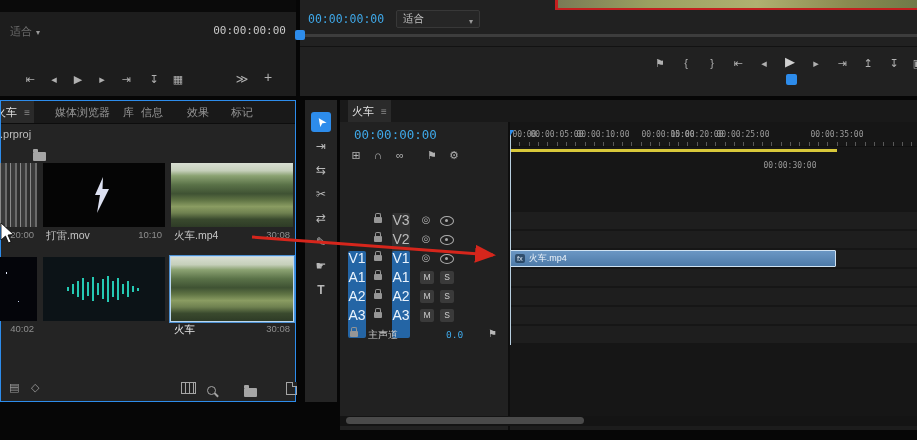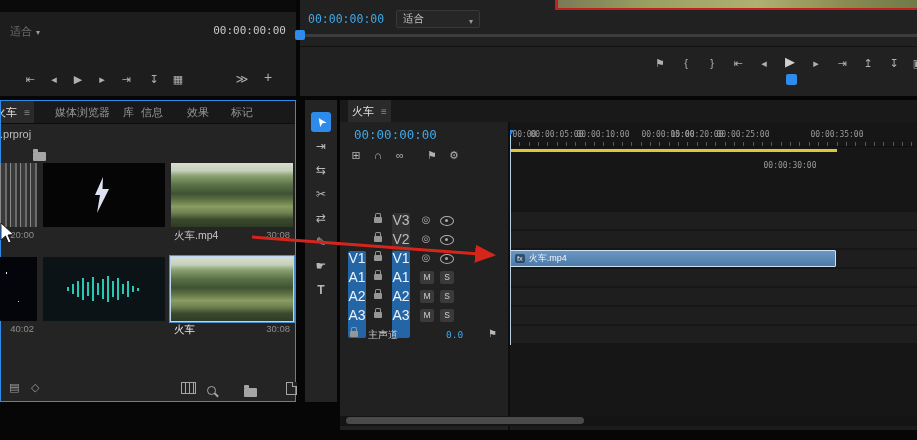--- a/index.html
+++ b/index.html
@@ -123,20 +123,24 @@
           <span class="cname"></span>
           <span class="cdur">20:00</span>
         </div>
     </div>
     <div class="cell" style="left:42px;top:62px;">
       <div class="thumb" style="background:#050505;">
         <svg class="abs" style="left:48px;top:14px;" width="22" height="36" viewBox="0 0 22 36">
           <path d="M12 0 L4 18 L9 18 L6 36 L18 12 L11.5 12 Z" fill="#e9edff" opacity="0.95"></path>
         </svg>
       </div>
+      <div class="clabel">
+          <span class="cname">打雷.mov</span>
+          <span class="cdur">10:10</span>
+        </div>
     </div>
     <div class="cell" style="left:170px;top:62px;">
       <div class="thumb t-train"></div>
       <div class="clabel">
           <span class="cname">火车.mp4</span>
           <span class="cdur">30:08</span>
         </div>
     </div>
 
     

